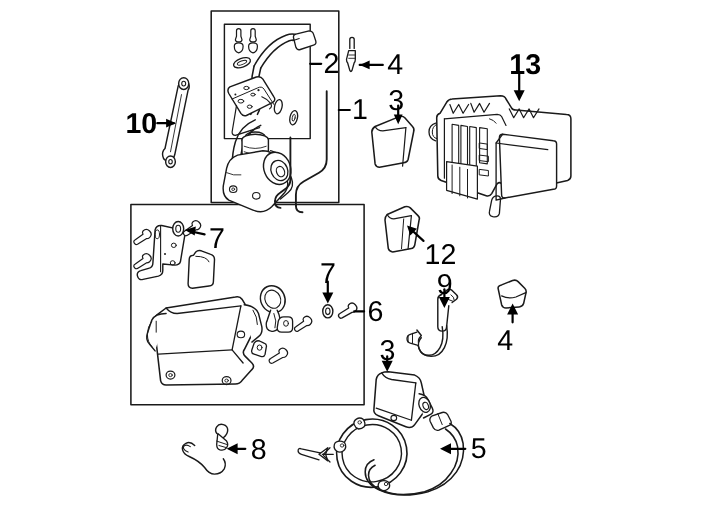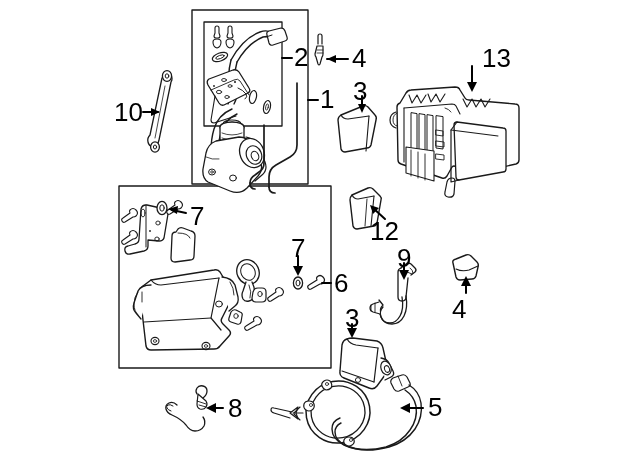--- a/index.html
+++ b/index.html
@@ -345,19 +345,19 @@
   <div class="callout-label" style="left:320px;top:86px;">1</div>
   <div class="callout-label" style="left:294px;top:44px;">2</div>
   <div class="callout-label" style="left:345px;top:305px;">3</div>
   <div class="callout-label" style="left:352px;top:45px;">4</div>
   <div class="callout-label" style="left:428px;top:394px;">5</div>
   <div class="callout-label" style="left:334px;top:270px;">6</div>
   <div class="callout-label" style="left:190px;top:203px;">7</div>
   <div class="callout-label" style="left:291px;top:235px;">7</div>
   <div class="callout-label" style="left:228px;top:395px;">8</div>
   <div class="callout-label" style="left:397px;top:245px;">9</div>
-  <div class="callout-label" style="left:114px;top:99px;">10</div>
+  <div class="callout-label" style="left:114px;top:99px;font-weight:bold;">10</div>
   <div class="callout-label" style="left:353px;top:78px;">3</div>
-  <div class="callout-label" style="left:370px;top:218px;">12</div>
-  <div class="callout-label" style="left:482px;top:45px;">13</div>
+  <div class="callout-label" style="left:386px;top:218px;">12</div>
+  <div class="callout-label" style="left:463px;top:45px;font-weight:bold;">13</div>
   <div class="callout-label" style="left:452px;top:296px;">4</div>
 
 </div>
 
 </body></html>

